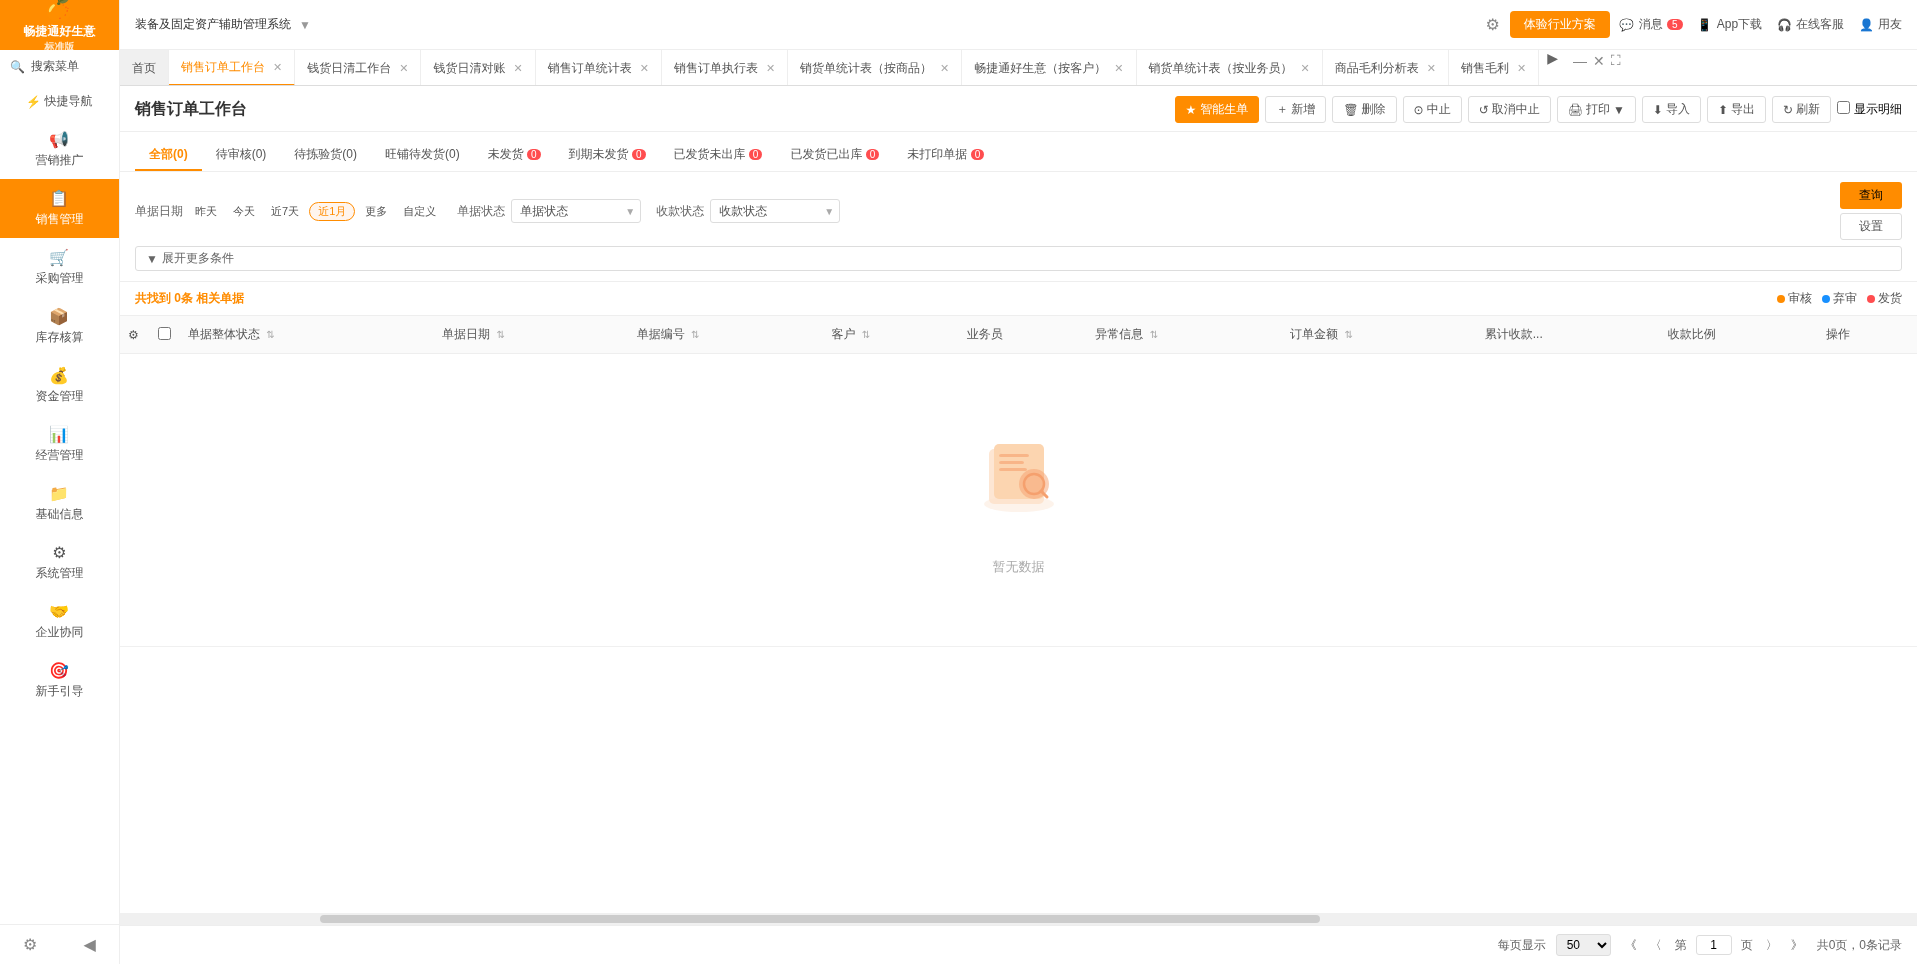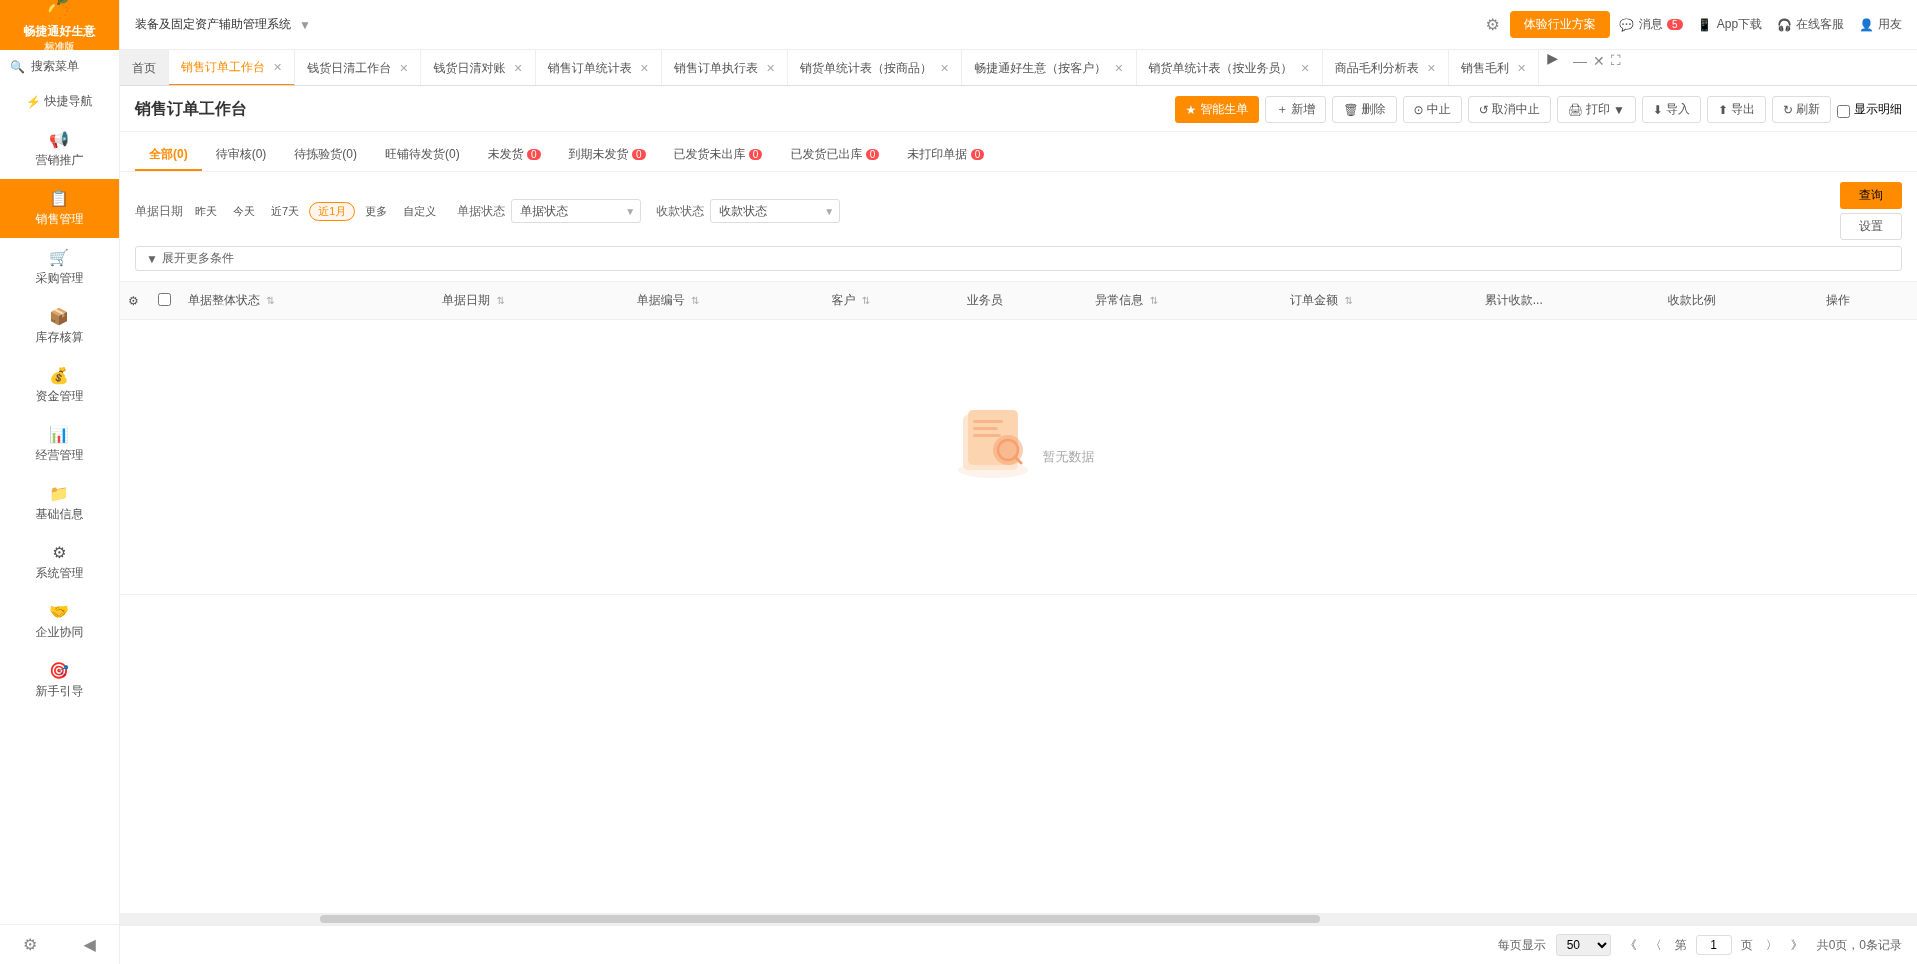--- a/index.html
+++ b/index.html
@@ -89,21 +89,21 @@
     .table-wrap { flex: 1; background: #fff; overflow: auto; }
     table { width: 100%; border-collapse: collapse; }
     thead tr { background: #fafafa; }
     th { padding: 10px 8px; text-align: left; color: #555; border-bottom: 1px solid #eee; white-space: nowrap; font-weight: normal; }
     th .sort-arrows { color: #aaa; font-size: 10px; margin-left: 3px; }
     td { padding: 10px 8px; border-bottom: 1px solid #f0f0f0; color: #333; }
     .th-check { width: 30px; }
     .th-gear { width: 30px; }
 
     
-    .empty-state { display: flex; flex-direction: row; align-items: center; justify-content: center; padding: 60px 0; }
+    .empty-state { display: flex; flex-direction: column; align-items: center; justify-content: center; padding: 60px 0; }
     .empty-icon { font-size: 80px; margin-bottom: 15px; }
     .empty-text { color: #aaa; font-size: 13px; }
 
     
     .pagination { display: flex; align-items: center; justify-content: flex-end; padding: 8px 15px; background: #fff; border-top: 1px solid #eee; gap: 10px; }
     .pagination-label { color: #666; }
     .pagination-select { border: 1px solid #ddd; padding: 2px 6px; border-radius: 3px; }
     .pagination-nav { display: flex; align-items: center; gap: 5px; color: #555; }
     .pagination-nav span { cursor: pointer; padding: 2px 4px; }
     .page-input { border: 1px solid #ddd; width: 36px; text-align: center; padding: 2px; border-radius: 3px; }
@@ -299,21 +299,21 @@
           <span>导入</span>
         </button>
         <button class="btn">
           <span>⬆</span>
           <span>导出</span>
         </button>
         <button class="btn">
           <span>↻</span>
           <span>刷新</span>
         </button>
-        <label style="display:flex;align-items:flex-end;gap:4px;cursor:pointer;">
+        <label style="display:flex;align-items:flex-start;gap:4px;cursor:pointer;">
           <input type="checkbox" style="">
           <span>显示明细</span>
         </label>
       </div>
     </div>
 
     <div class="sub-tabs">
       <div class="sub-tab active">
         <span>全部(0)</span>
       </div>
@@ -385,20 +385,41 @@
         </div>
       </div>
       <div style="margin-top:5px;">
         <div class="expand-btn">
           <span>▼</span>
           <span>展开更多条件</span>
         </div>
       </div>
     </div>
 
+    <div class="table-toolbar">
+      <div class="record-count">
+        <span>共找到</span>
+        <span style="color:#ff8c00;font-weight:bold;"> 0条 </span>
+        <span>相关单据</span>
+      </div>
+      <div class="table-actions">
+        <div class="action-btn">
+          <span class="dot dot-orange"></span>
+          <span>审核</span>
+        </div>
+        <div class="action-btn">
+          <span class="dot dot-blue"></span>
+          <span>弃审</span>
+        </div>
+        <div class="action-btn">
+          <span class="dot dot-red"></span>
+          <span>发货</span>
+        </div>
+      </div>
+    </div>
 
     <div class="table-wrap">
       <table>
         <thead>
           <tr>
             <th class="th-gear">
               <span>⚙</span>
             </th>
             <th class="th-check">
               <input type="checkbox" style="">

